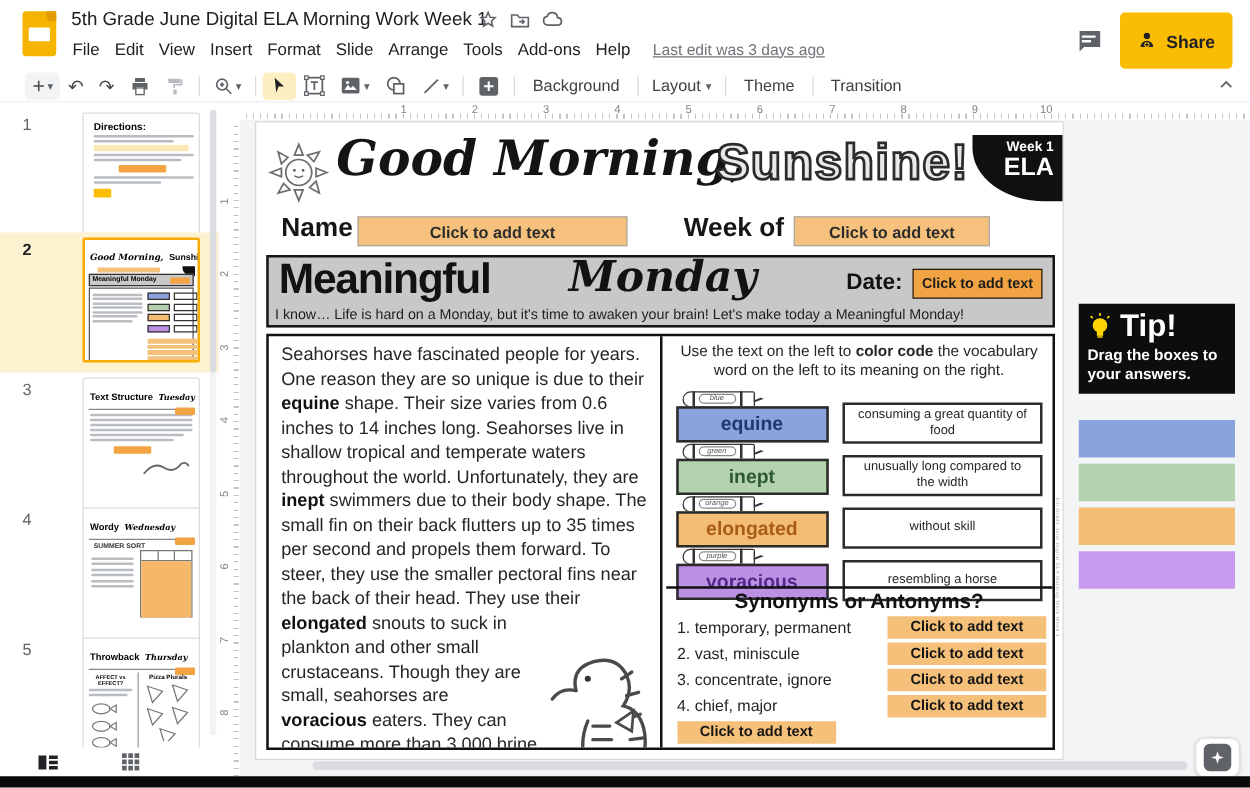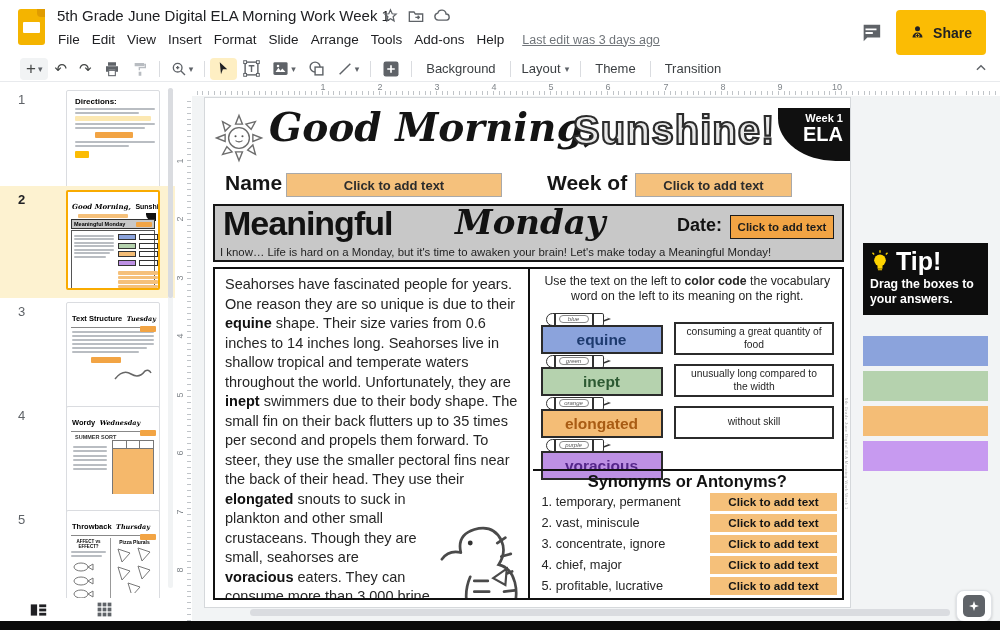--- a/index.html
+++ b/index.html
@@ -503,20 +503,21 @@
           <div class="defbox">without skill</div>
         </div>
         <div class="vrow">
           <div class="crayon">
               <span class="band1"></span>
               <span class="clabel">purple</span>
               <span class="band2"></span>
               <span class="ctip"></span>
             </div>
           <div class="wordbox" style="background-color: rgb(189, 144, 228); color: rgb(85, 39, 138);">voracious</div>
+          <div class="defbox">resembling a horse</div>
         </div>
       </div>
       <div class="syn">
         <div class="syn-title">Synonyms or Antonyms?</div>
         <div class="syn-row">
             <span class="syn-pair">1. temporary, permanent</span>
             <span class="syn-btn">Click to add text</span>
           </div>
         <div class="syn-row">
             <span class="syn-pair">2. vast, miniscule</span>
@@ -524,21 +525,20 @@
           </div>
         <div class="syn-row">
             <span class="syn-pair">3. concentrate, ignore</span>
             <span class="syn-btn">Click to add text</span>
           </div>
         <div class="syn-row">
             <span class="syn-pair">4. chief, major</span>
             <span class="syn-btn">Click to add text</span>
           </div>
         <div class="syn-row">
-            <span class="syn-pair">5. profitable, lucrative</span>
             <span class="syn-btn">Click to add text</span>
           </div>
       </div>
     </div>
   </div>
   <div class="side-credit">5th Grade June Digital ELA Morning Work Week 1</div>
 </div>
 
 <div class="tip-box">
   <div class="tip-head">

